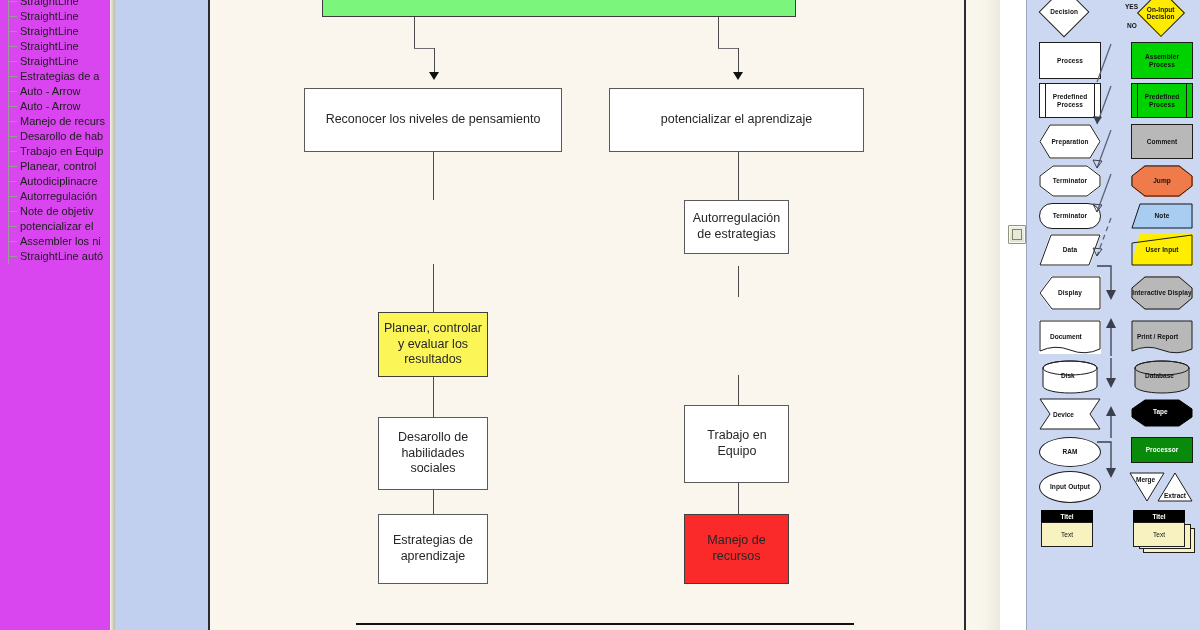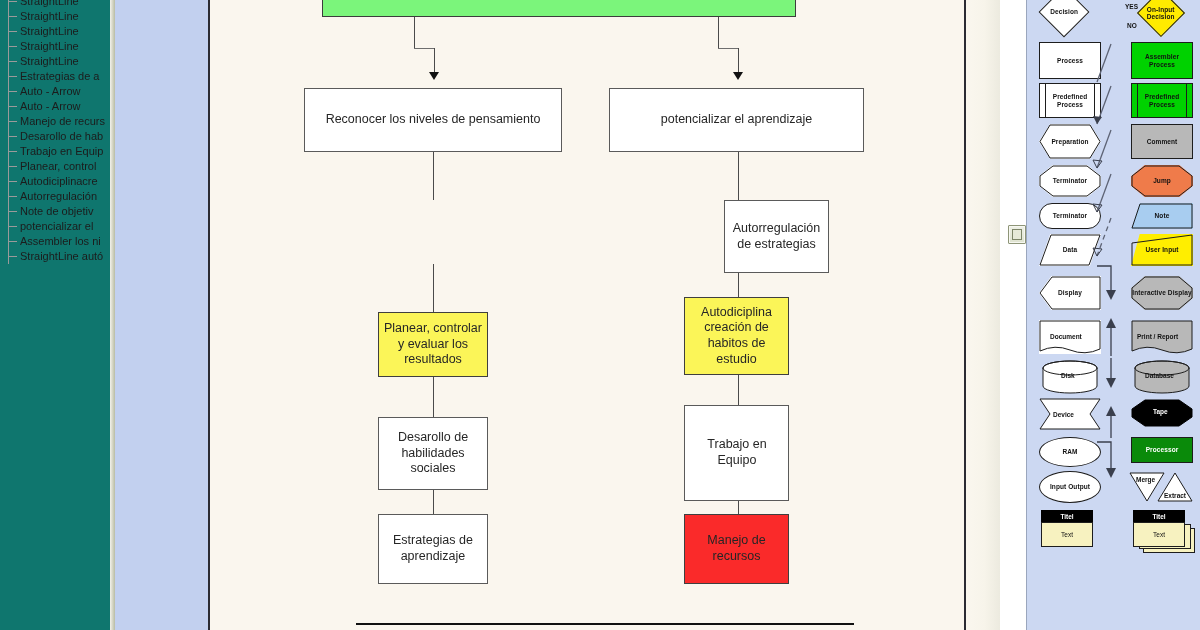--- a/index.html
+++ b/index.html
@@ -7,21 +7,21 @@
     width:1200px;height:630px;overflow:hidden;
     font-family:"Liberation Sans", sans-serif;
     background:#ffffff;
     -webkit-font-smoothing:none;
   }
   #app{position:relative;width:1200px;height:630px;}
 
   
   #tree-panel{
     position:absolute;left:0;top:0;width:110px;height:630px;
-    background:#0f766e;
+    background:#d946ef;
     border-right:1px solid #b9bda6;
     overflow:hidden;
   }
   #tree-list{position:absolute;left:0;top:-6px;width:110px;}
   .tree-item{
     position:relative;height:15px;line-height:15px;
     font-size:11px;color:#1c1c1c;white-space:nowrap;
     padding-left:20px;overflow:hidden;
   }
   .tree-item .tw{
@@ -199,27 +199,24 @@
     <div class="node" style="left:168px;top:417px;width:110px;height:73px;">
       <span class="lbl">Desarollo de habilidades sociales</span>
     </div>
     <div class="node yellow" style="left:168px;top:312px;width:110px;height:65px;">
       <span class="lbl">Planear, controlar y evaluar los resultados</span>
     </div>
     <div class="node" style="left:168px;top:514px;width:110px;height:70px;">
       <span class="lbl">Estrategias de aprendizaje</span>
     </div>
 
-    <div class="node" style="left:474px;top:200px;width:105px;height:73px;margin-left:40px;">
+    <div class="node" style="left:474px;top:200px;width:105px;height:54px;">
       <span class="lbl">Autorregulación de estrategias</span>
     </div>
-    <div class="node yellow" style="left:474px;top:297px;width:105px;height:78px;">
-      <span class="lbl">Autodiciplina creación de habitos de estudio</span>
-    </div>
-    <div class="node" style="left:474px;top:405px;width:105px;height:96px;padding-left:6px;">
+    <div class="node" style="left:474px;top:405px;width:105px;height:78px;padding-left:6px;">
       <span class="lbl">Trabajo en Equipo</span>
     </div>
     <div class="node red" style="left:474px;top:514px;width:105px;height:70px;">
       <span class="lbl">Manejo de recursos</span>
     </div>
   </div>
 
   <div id="canvas-right-rail"></div>
   <div id="bottom-rule"></div>
   <div id="splitter-handle"></div>

